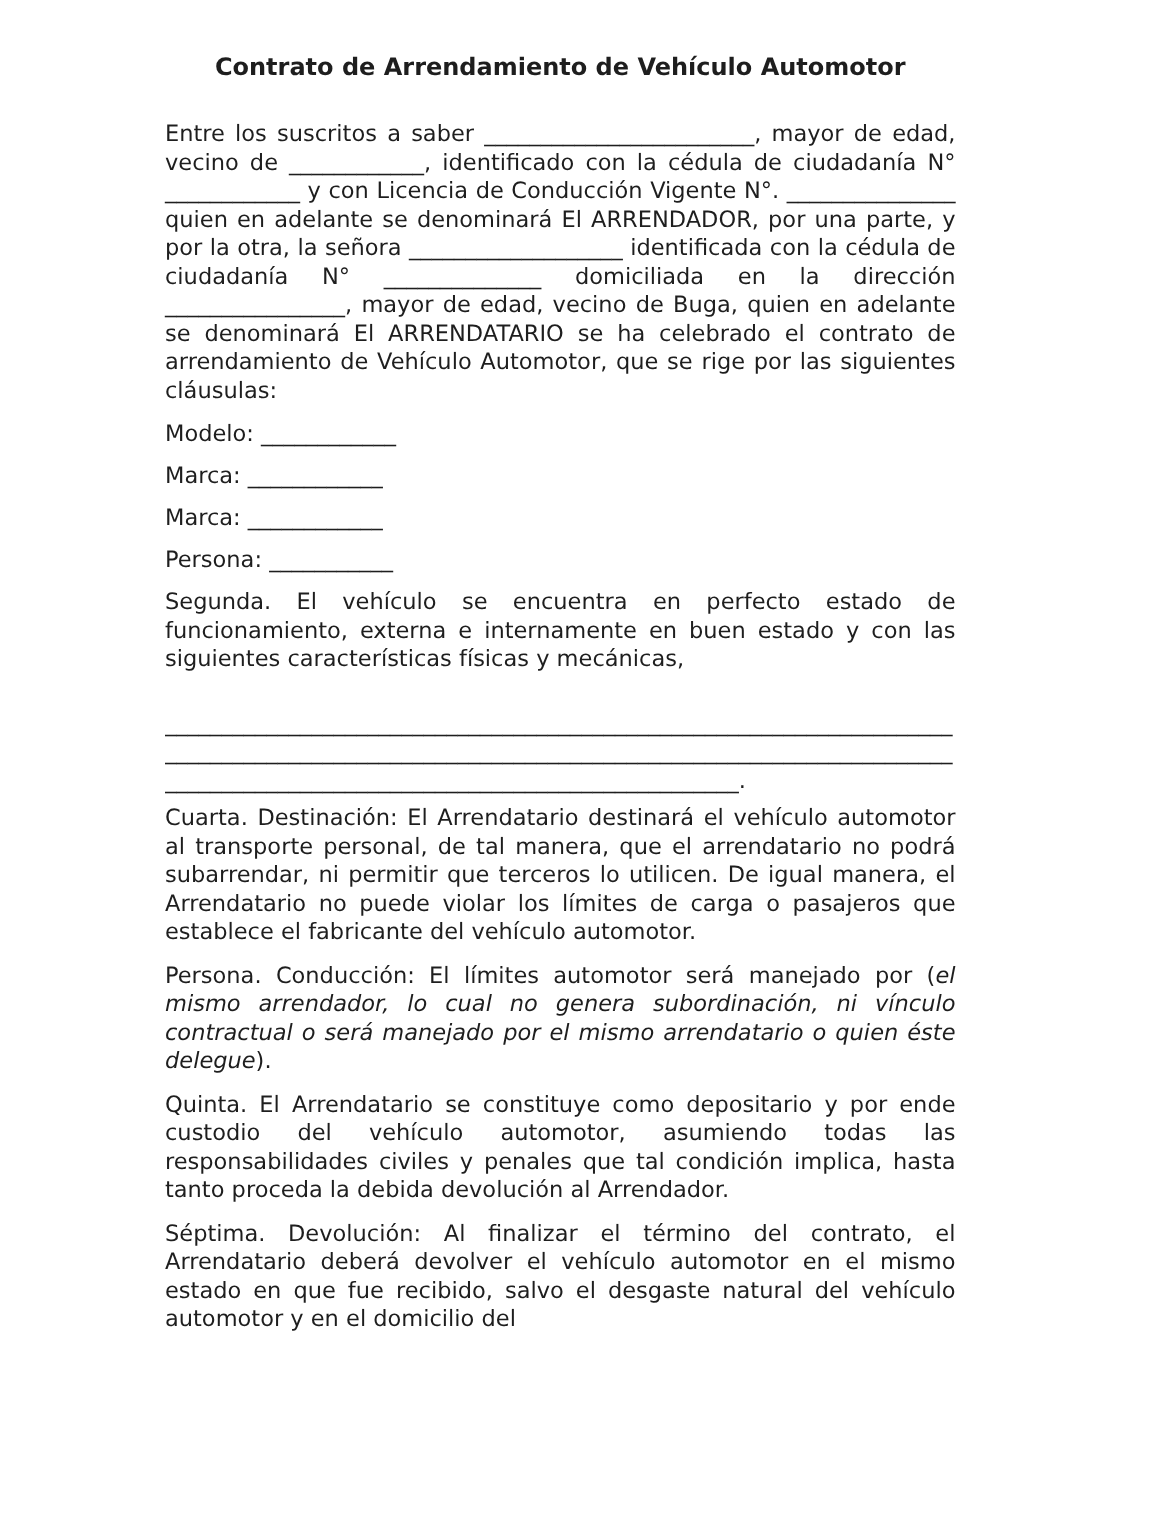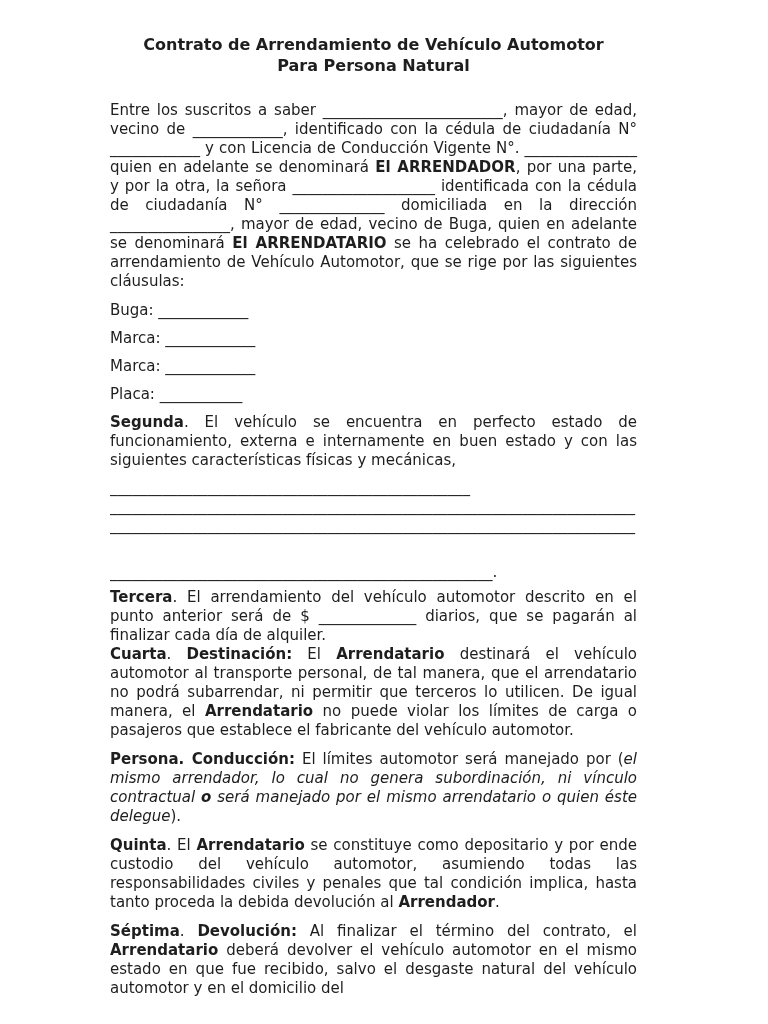--- a/index.html
+++ b/index.html
@@ -29,63 +29,60 @@
     margin-bottom: 25px;
   }
   p {
     margin: 0 0 10px 0;
     font-size: 15px;
     line-height: 19px;
     text-align: justify;
     text-justify: inter-word;
   }
   p.tight { margin-bottom: 0; }
-  p.mb8 { margin-bottom: 8px; }
+  p.mb8 { margin-bottom: 24px; }
   .fields p {
     text-align: left;
     margin-bottom: 9px;
   }
   p.blank {
     text-align: left;
     margin-bottom: 0;
     white-space: nowrap;
     overflow: hidden;
   }
-  p.blank.last { margin-bottom: 6px; margin-top: 28px; }
-  .b { font-weight: bold; }
+  p.blank.last { margin-bottom: 6px; }
+  .b { font-weight: normal; }
   .i { font-style: italic; }
 </style>
 </head>
 <body>
 
 <div class="page">
 
   <div class="title">
     <div>Contrato de Arrendamiento de Vehículo Automotor</div>
-    <div>Para Persona Natural</div>
   </div>
 
   <p><span>Entre los suscritos a saber ________________________, mayor de edad, vecino de ____________, identificado con la cédula de ciudadanía N° ____________ y con Licencia de Conducción Vigente N°. _______________ quien en adelante se denominará </span><span class="b">El ARRENDADOR</span><span>, por una parte, y por la otra, la señora ___________________ identificada con la cédula de ciudadanía N° ______________ domiciliada en la dirección ________________, mayor de edad, vecino de Buga, quien en adelante se denominará </span><span class="b">El ARRENDATARIO</span><span> se ha celebrado el contrato de arrendamiento de Vehículo Automotor, que se rige por las siguientes cláusulas:</span></p>
 
 
   <div class="fields">
-    <p><span>Buga:  ____________</span></p>
+    <p><span>Modelo:  ____________</span></p>
     <p><span>Marca: ____________</span></p>
     <p><span>Marca:  ____________</span></p>
-    <p><span>Placa: ___________</span></p>
+    <p><span>Persona: ___________</span></p>
   </div>
 
   <p class="mb8"><span class="b">Segunda</span><span>. El vehículo se encuentra en perfecto estado de funcionamiento, externa e internamente en buen estado y con las siguientes características físicas y mecánicas,</span></p>
 
-  <p class="blank"><span>________________________________________________</span></p>
   <p class="blank"><span>______________________________________________________________________</span></p>
   <p class="blank"><span>______________________________________________________________________</span></p>
   <p class="blank last"><span>___________________________________________________.</span></p>
 
-  <p class="tight"><span class="b">Tercera</span><span>. El arrendamiento del vehículo automotor descrito en el punto anterior será de $ _____________ diarios, que se pagarán al finalizar cada día de alquiler.</span></p>
 
   <p><span class="b">Cuarta</span><span>. </span><span class="b">Destinación:</span><span> El </span><span class="b">Arrendatario</span><span> destinará el vehículo automotor al transporte personal, de tal manera, que el arrendatario no podrá subarrendar, ni permitir que terceros lo utilicen. De igual manera, el </span><span class="b">Arrendatario</span><span> no puede violar los límites de carga o pasajeros que establece el fabricante del vehículo automotor.</span></p>
 
   <p><span class="b">Persona. Conducción:</span><span> El límites automotor será manejado por (</span><span class="i">el mismo arrendador, lo cual no genera subordinación, ni vínculo contractual </span><span class="b i">o</span><span class="i"> será manejado por el mismo arrendatario o quien éste delegue</span><span>).</span></p>
 
   <p><span class="b">Quinta</span><span>. El </span><span class="b">Arrendatario</span><span> se constituye como depositario y por ende custodio del vehículo automotor, asumiendo todas las responsabilidades civiles y penales que tal condición implica, hasta tanto proceda la debida devolución al </span><span class="b">Arrendador</span><span>.</span></p>
 
   <p><span class="b">Séptima</span><span>. </span><span class="b">Devolución:</span><span> Al finalizar el término del contrato, el </span><span class="b">Arrendatario</span><span> deberá devolver el vehículo automotor en el mismo estado en que fue recibido, salvo el desgaste natural del vehículo automotor y en el domicilio del </span></p>
 
 </div>

